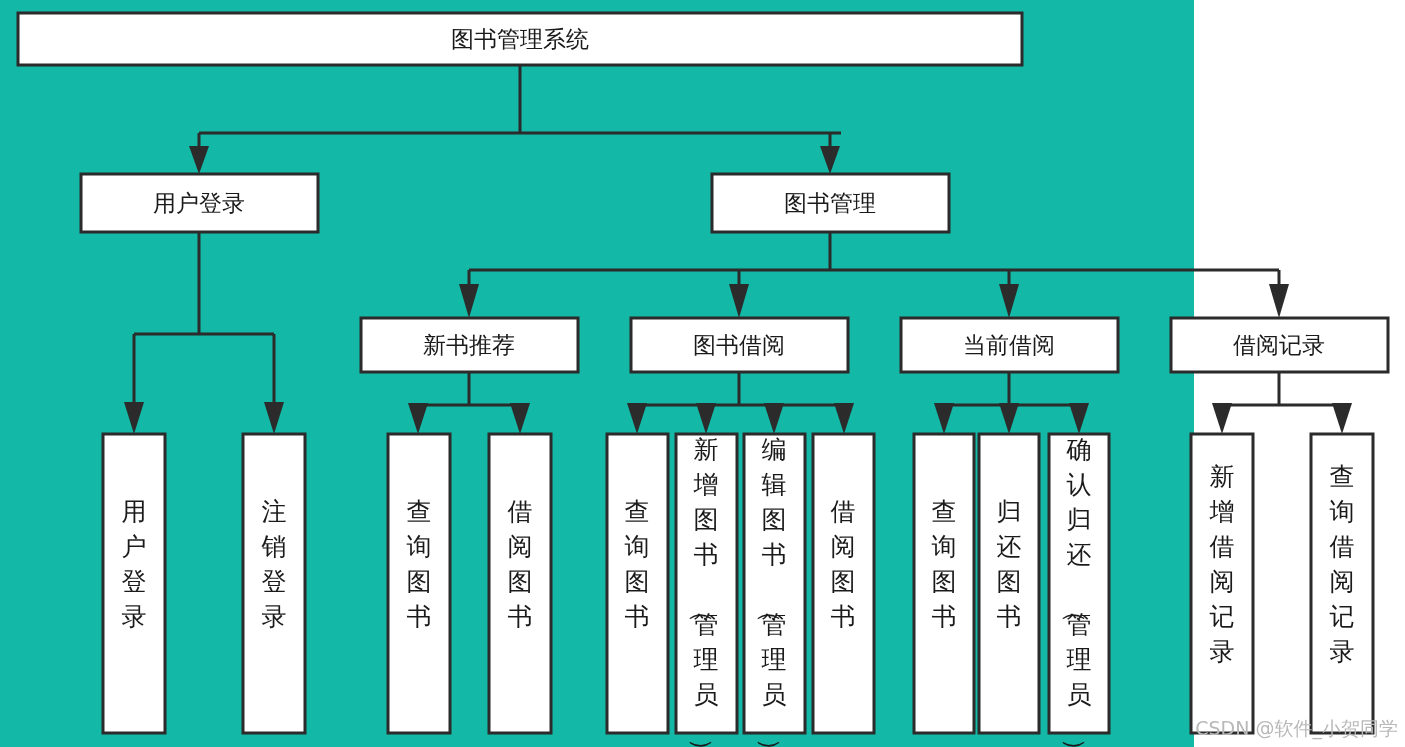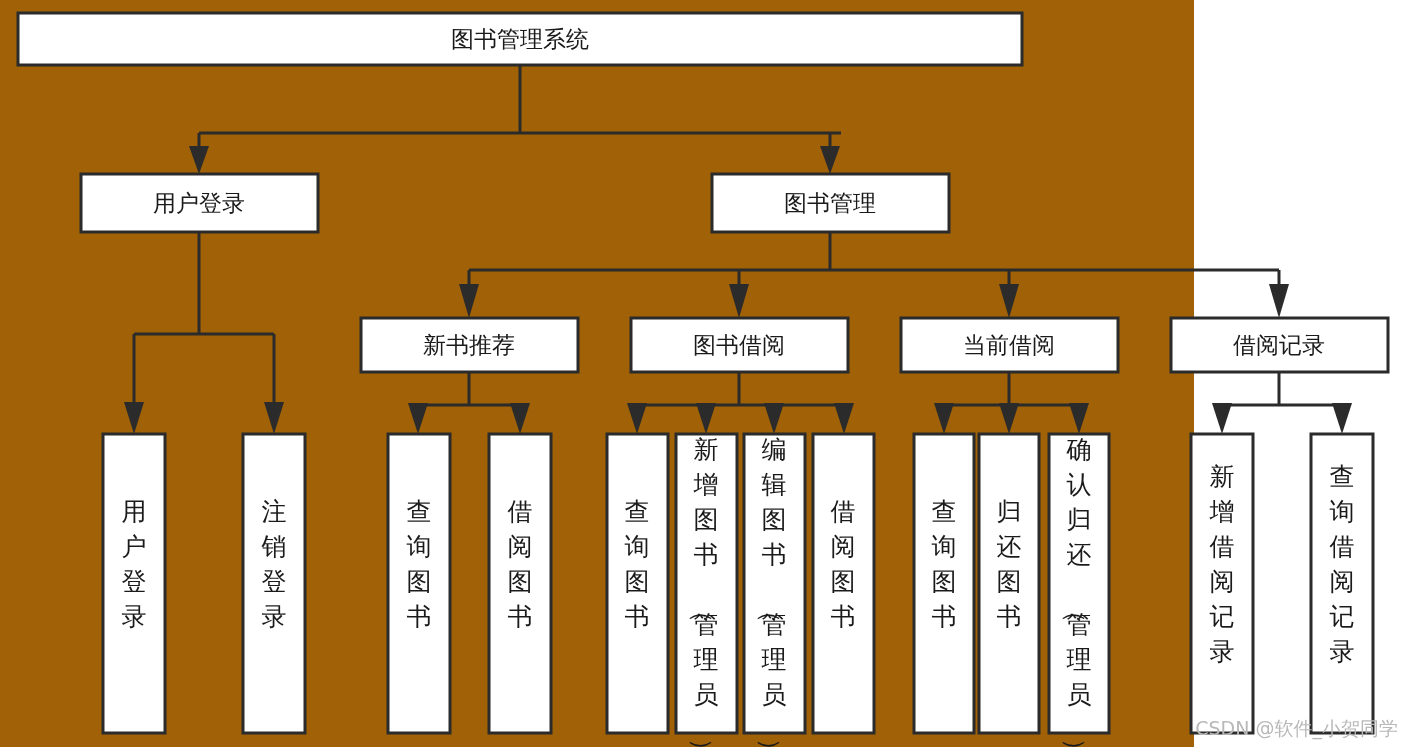--- a/index.html
+++ b/index.html
@@ -10,21 +10,21 @@
   body {
     width: 1405px;
     height: 747px;
     font-family: "DejaVu Sans", "Liberation Sans", sans-serif;
     overflow: hidden;
   }
   #diagram-root {
     position: relative;
     width: 1194px;
     height: 747px;
-    background: #a16207;
+    background: #14b8a6;
   }
   svg.diagram-canvas {
     position: absolute;
     left: 0;
     top: 0;
     width: 1405px;
     height: 747px;
   }
   .node-box {
     fill: #ffffff;

